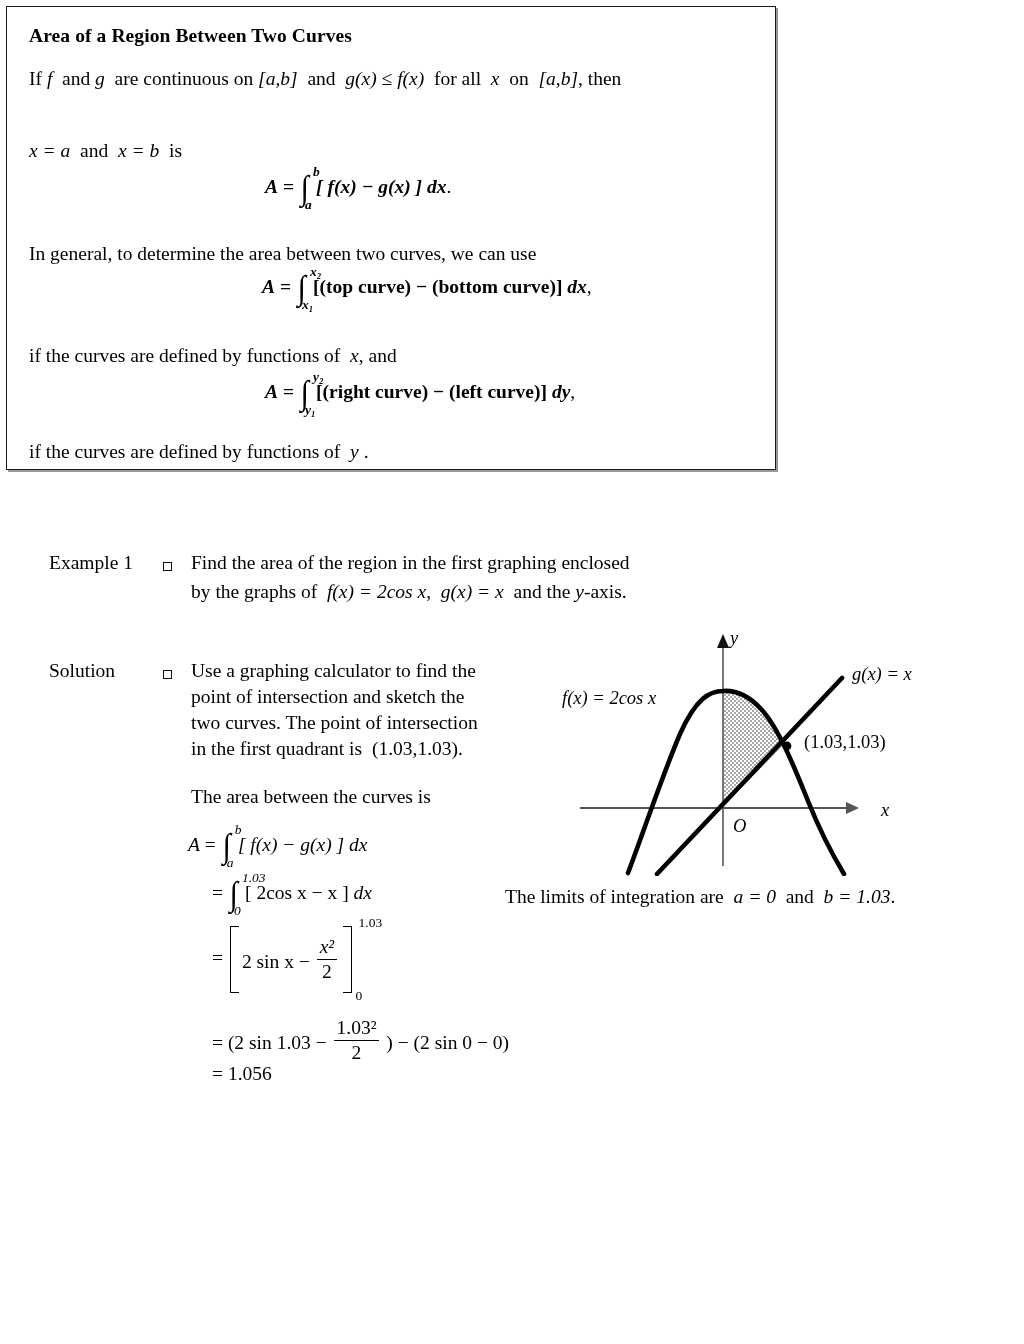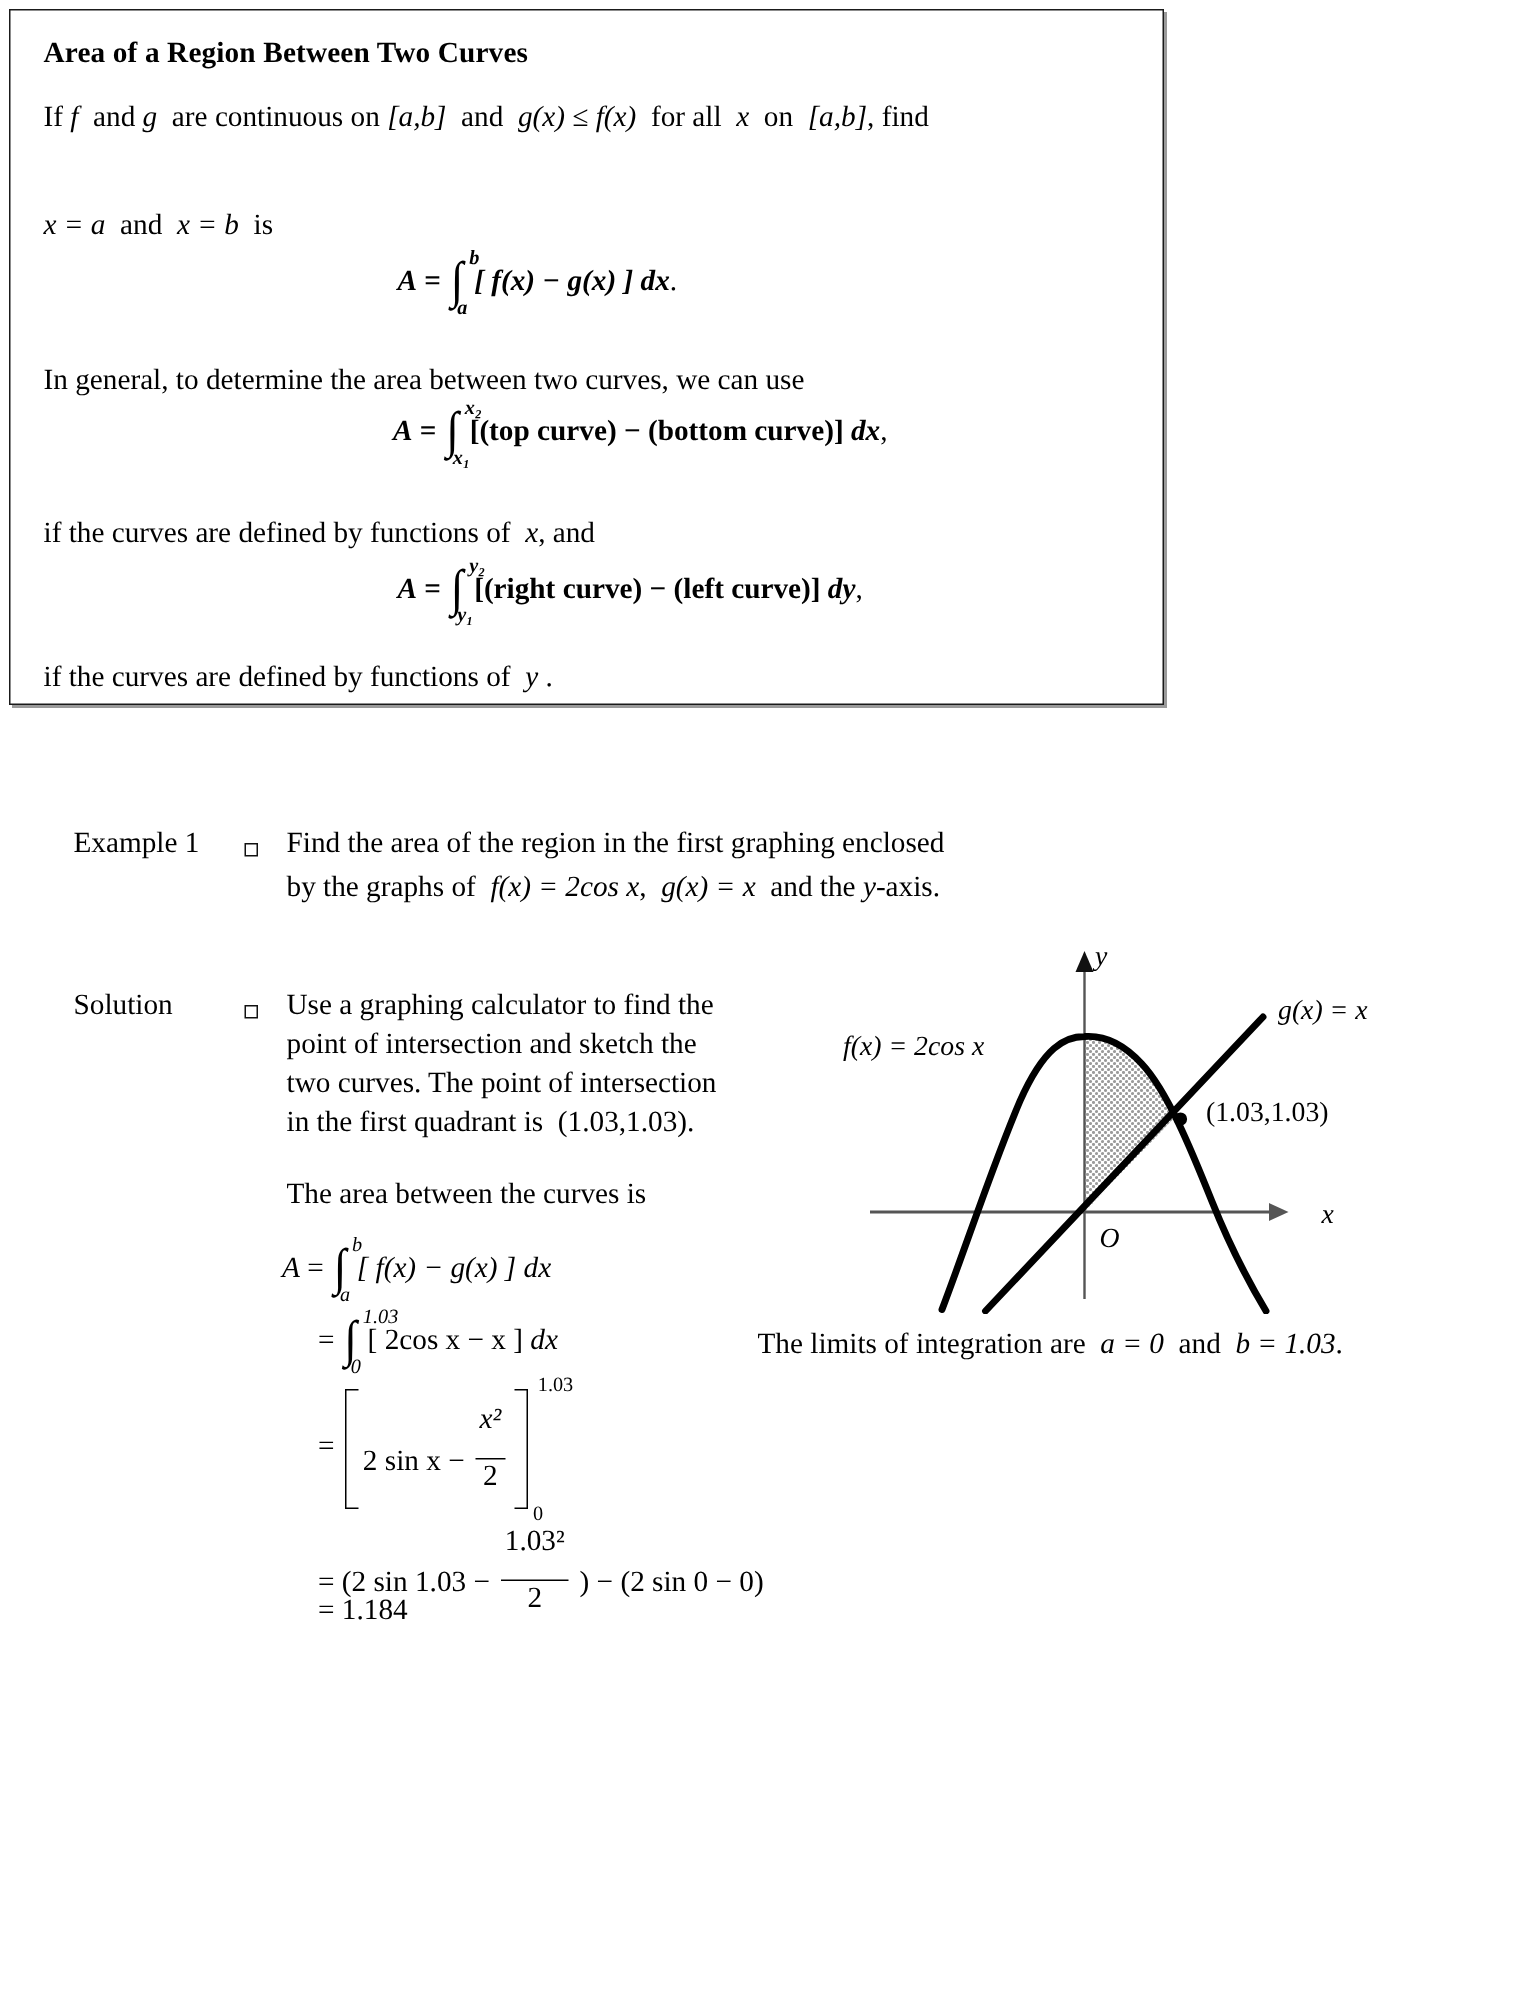--- a/index.html
+++ b/index.html
@@ -151,21 +151,21 @@
   
   .frac {
     display: inline-block;
     vertical-align: -0.52em;
     text-align: center;
     margin: 0 2px;
   }
   .frac .num {
     display: block;
     border-bottom: 1.3px solid #000;
-    padding: 0 3px 14px 3px;
+    padding: 0 3px 1px 3px;
     line-height: 1.12;
   }
   .frac .den {
     display: block;
     padding: 1px 3px 0 3px;
     line-height: 1.12;
   }
 
   
   .evalbr {
@@ -231,21 +231,21 @@
     <span class="mi">f</span>&nbsp;
     <span>and</span>
     <span class="mi">g</span>&nbsp;
     <span>are continuous on</span>
     <span class="mi">[a,b]</span>&nbsp;
     <span>and</span>&nbsp;
     <span class="mi">g(x) ≤ f(x)</span>&nbsp;
     <span>for all</span>&nbsp;
     <span class="mi">x</span>&nbsp;
     <span>on</span>&nbsp;
-    <span class="mi">[a,b]</span><span>, find</span>
+    <span class="mi">[a,b]</span><span>, then</span>
   </div>
 
 
   <div class="tline t3">
     <span class="mi">x = a</span>&nbsp;
     <span>and</span>&nbsp;
     <span class="mi">x = b</span>&nbsp;
     <span>is</span>
   </div>
 
@@ -362,21 +362,21 @@
   <span>(2 sin 1.03 −</span>
   <span class="frac">
     <span class="num">1.03²</span>
     <span class="den">2</span>
   </span>
   <span>) − (2 sin 0 − 0)</span>
 </div>
 
 <div class="deriv d5">
   <span>=</span>
-  <span>1.184</span>
+  <span>1.056</span>
 </div>
 
 <div class="note-limits">
   <span>The limits of integration are</span>&nbsp;
   <span class="mi">a = 0</span>&nbsp;
   <span>and</span>&nbsp;
   <span class="mi">b = 1.03</span><span>.</span>
 </div>
 
 <div class="figure">

